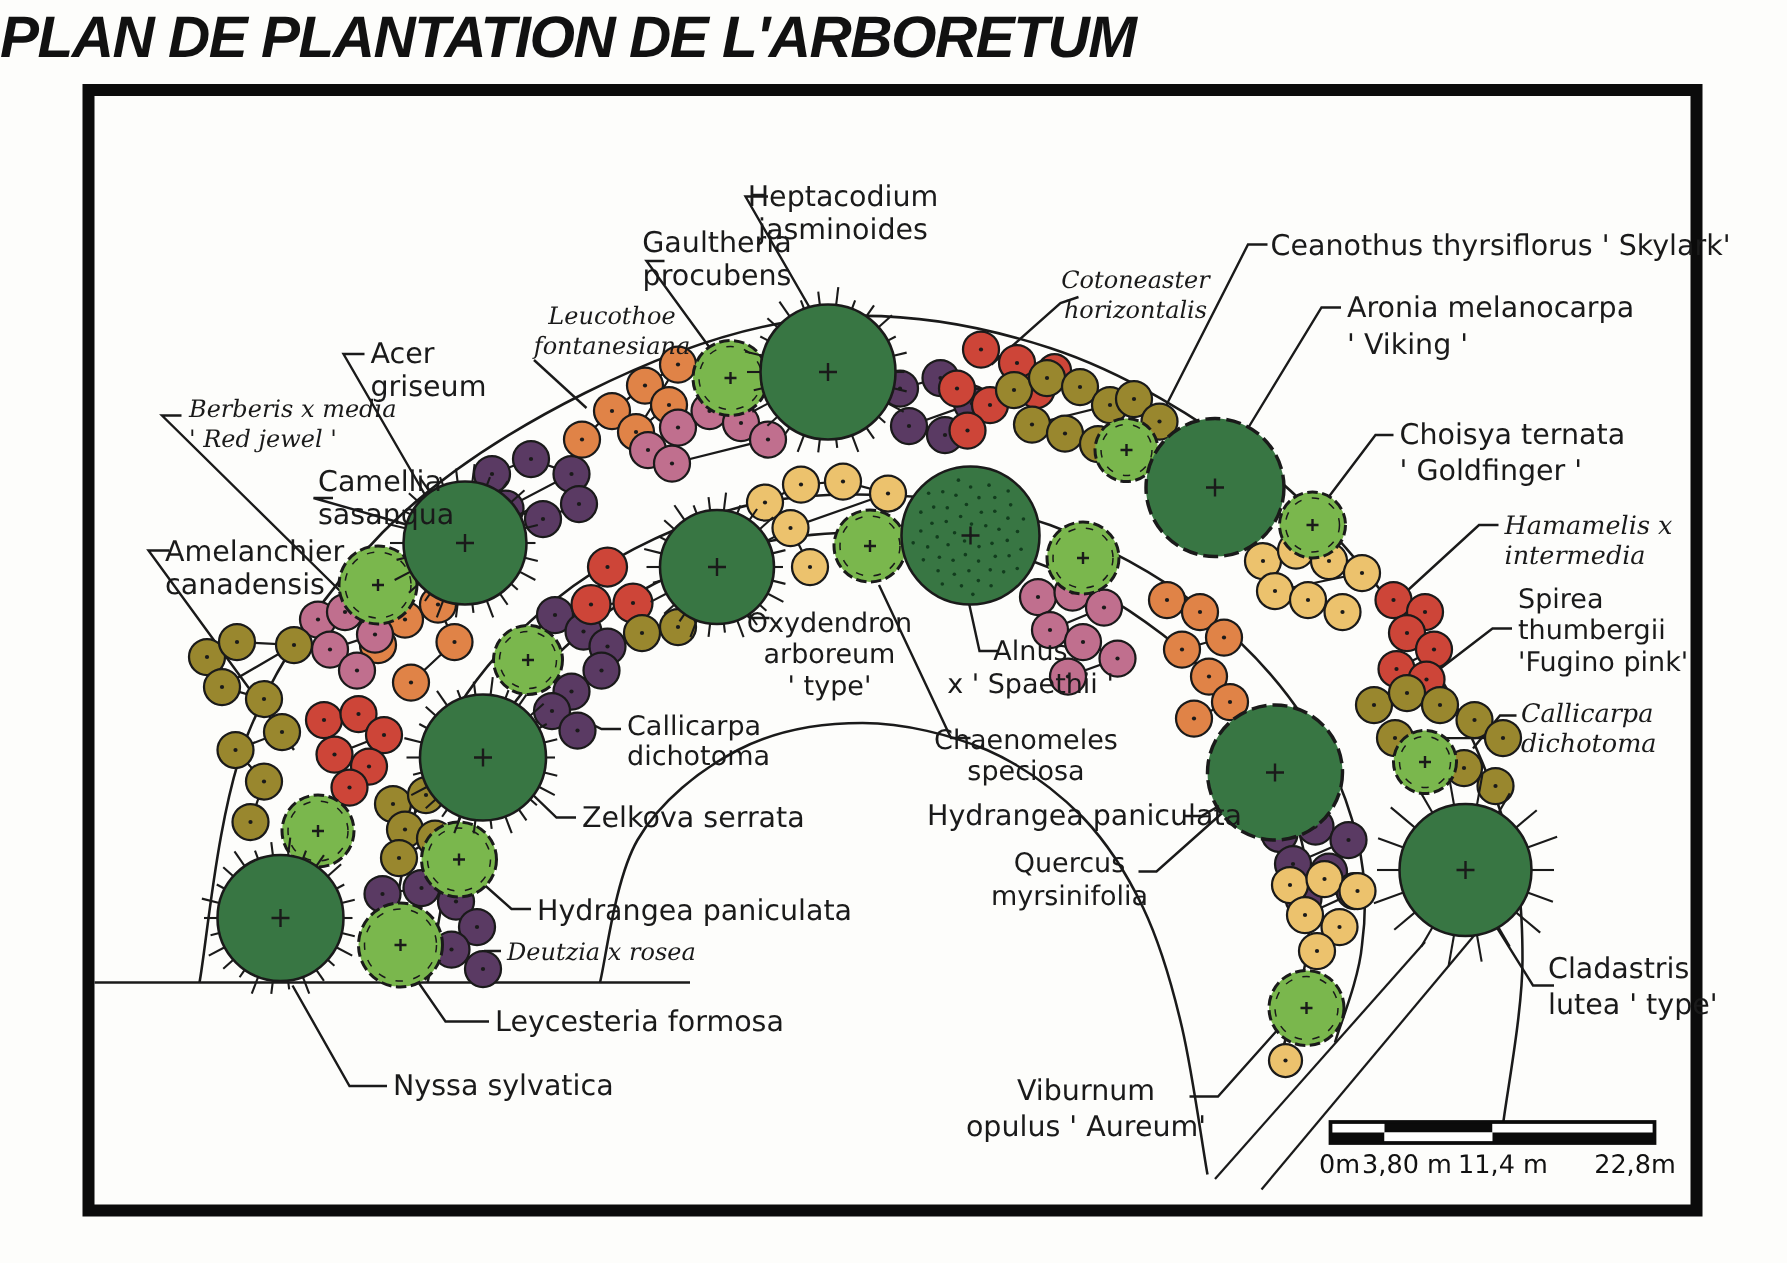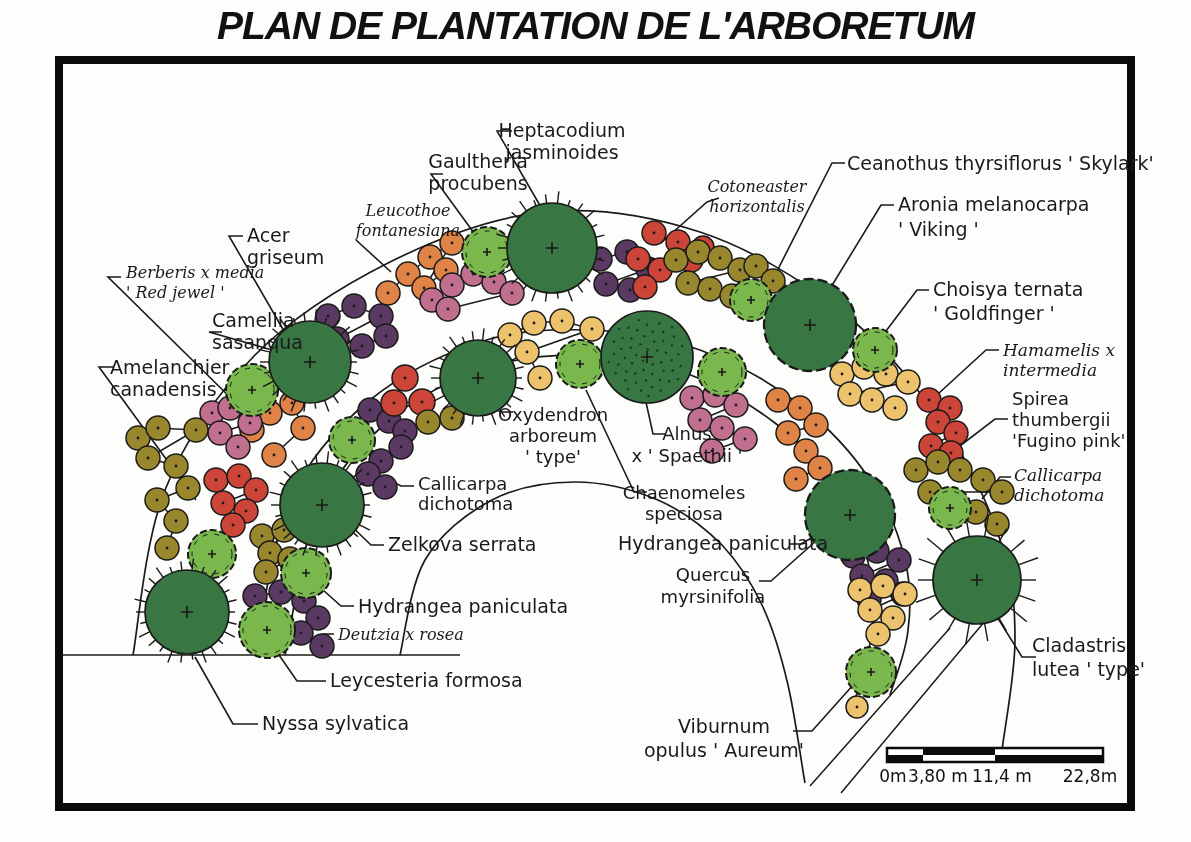--- a/index.html
+++ b/index.html
@@ -1,18 +1,18 @@
 <!DOCTYPE html>
 <html><head>
 <meta charset="utf-8">
 <style>
   html,body{margin:0;padding:0;background:#ffffff;}
   #stage{position:relative;width:1191px;height:842px;background:#fdfdfb;overflow:hidden;
          font-family:"Liberation Sans",sans-serif;}
-  #plan-title{position:absolute;top:0;left:0;width:100%;text-align:center;
+  #plan-title{position:absolute;top:0;left:0;width:100%;text-align:left;
       font-family:"Liberation Sans",sans-serif;font-weight:bold;font-style:italic;
       font-size:39px;letter-spacing:-1px;color:#111;line-height:52px;}
   svg text.print{font-family:"DejaVu Sans",sans-serif;fill:#1a1a1a;}
   svg text.cursive{font-family:"DejaVu Serif",serif;font-style:italic;fill:#1a1a1a;}
   svg text.scale{font-family:"DejaVu Sans",sans-serif;fill:#111;}
 </style>
 </head>
 <body>
 
 <div id="stage">

